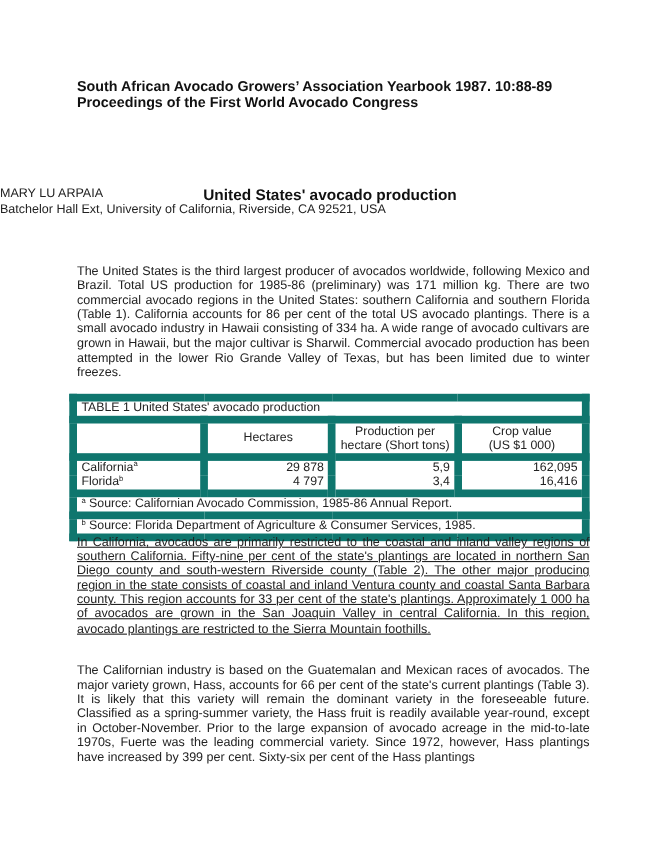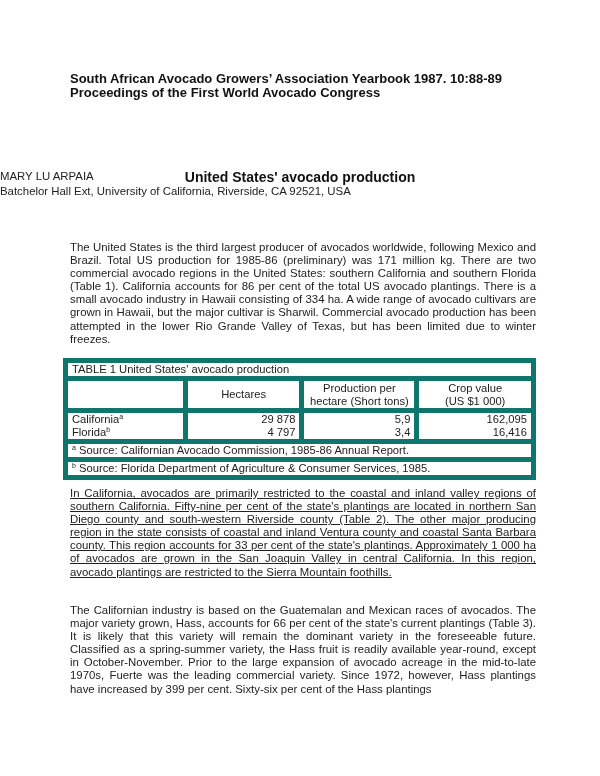--- a/index.html
+++ b/index.html
@@ -12,21 +12,21 @@
            font-weight: bold; font-size: 14px; color: #111; margin-top: 32px; }
   .author { position: absolute; left: 0; top: 169px; width: 500px; text-align: left;
             font-size: 11.4px; line-height: 15px; color: #222; }
   .para { position: absolute; left: 70px; width: 466px; font-size: 11.4px;
           line-height: 13.1px; text-align: justify; color: #222; }
   .para.p1 { top: 241px; }
   .para.p2 { top: 487px; text-decoration: underline; }
   .para.p3 { top: 604px; }
   .tbl { position: absolute; left: 63px; top: 358px; width: 473px;
          border-collapse: collapse; font-size: 11.2px; color: #222; }
-  .tbl td { border: 5px solid #0f766e; padding: 0 4px; line-height: 13px; }
+  .tbl td { border: 7px solid #0f766e; padding: 0 4px; line-height: 13px; }
   .tbl .caption-cell { text-align: left; height: 12px; }
   .tbl .hdr td { text-align: center; vertical-align: middle; height: 27px; }
   .tbl .data td { border-top: 1px solid #444; border-bottom: none; text-align: right; }
   .tbl .data td.rowlabel { text-align: left; }
   .tbl .data.last td { border-top: none; border-bottom: 1px solid #444; }
   .tbl .note td { text-align: left; height: 12px; }
   sup { font-size: 7px; vertical-align: 4px; line-height: 0; }
 </style>
 </head>
 <body>

